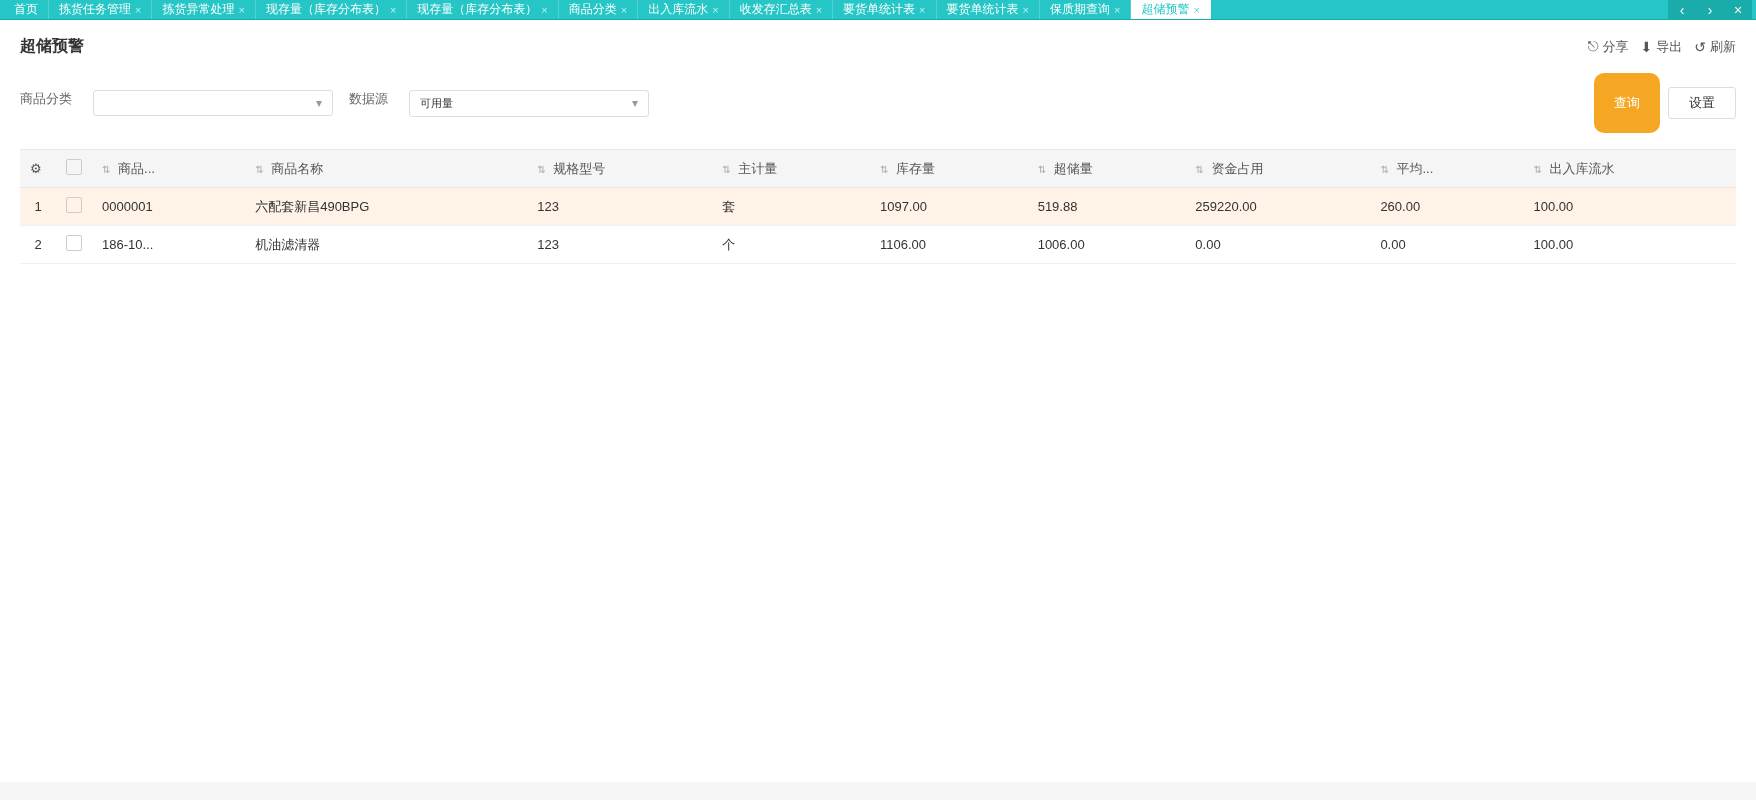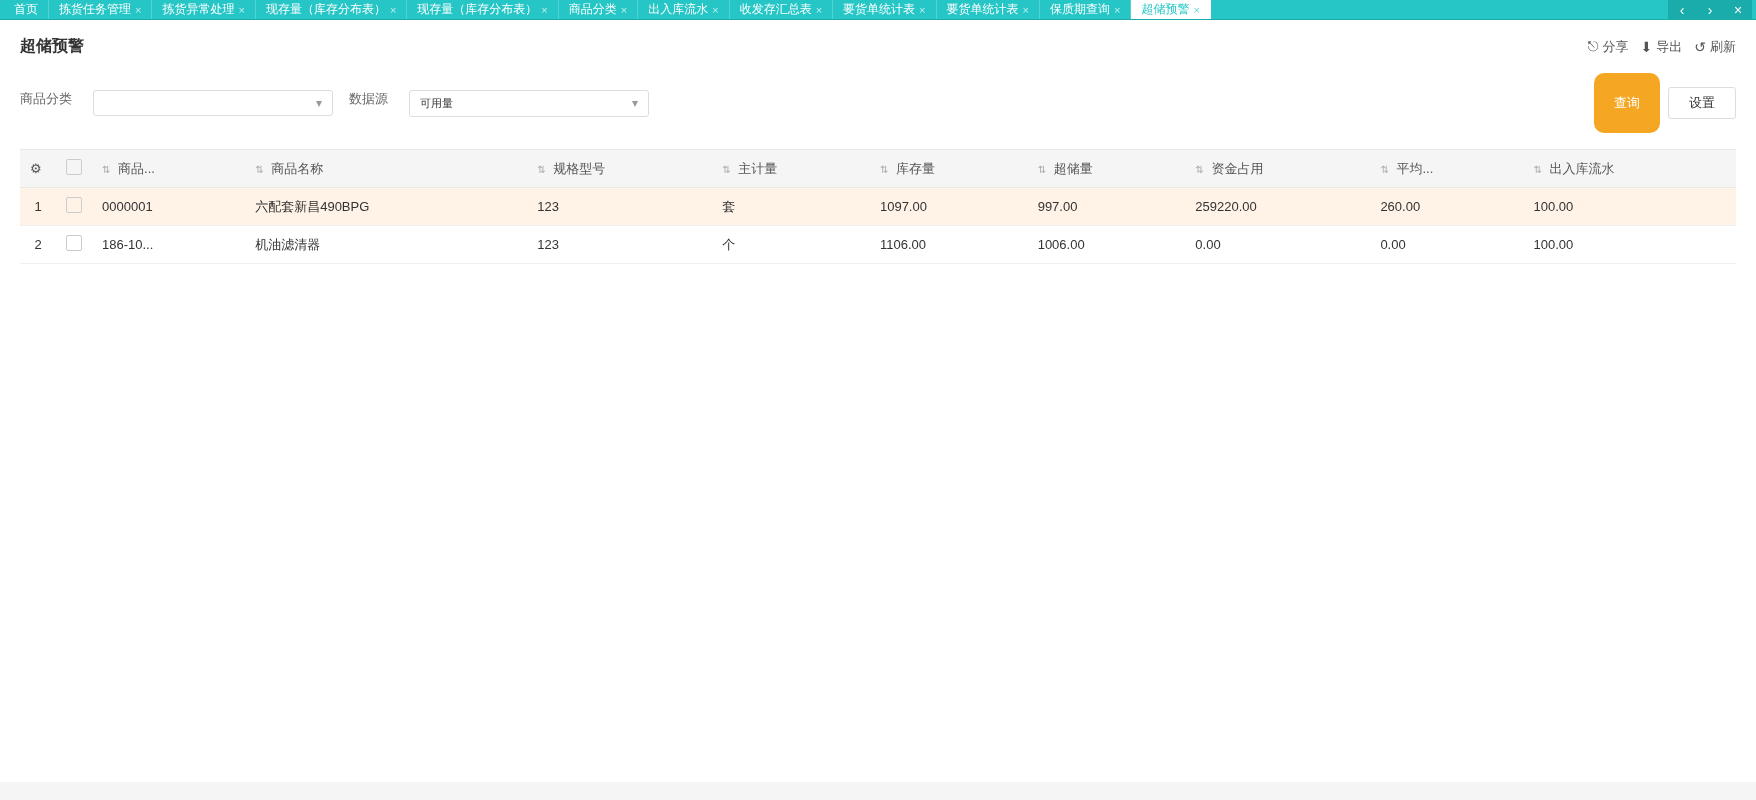--- a/index.html
+++ b/index.html
@@ -351,21 +351,21 @@
       <tr class="highlighted">
         <td class="row-index">1</td>
         <td class="row-checkbox">
           <span class="checkbox-cell"></span>
         </td>
         <td>0000001</td>
         <td>六配套新昌490BPG</td>
         <td>123</td>
         <td>套</td>
         <td>1097.00</td>
-        <td>997.00</td>
+        <td>519.88</td>
         <td>259220.00</td>
         <td>260.00</td>
         <td>100.00</td>
       </tr>
 
       <tr>
         <td class="row-index">2</td>
         <td class="row-checkbox">
           <span class="checkbox-cell"></span>
         </td>

